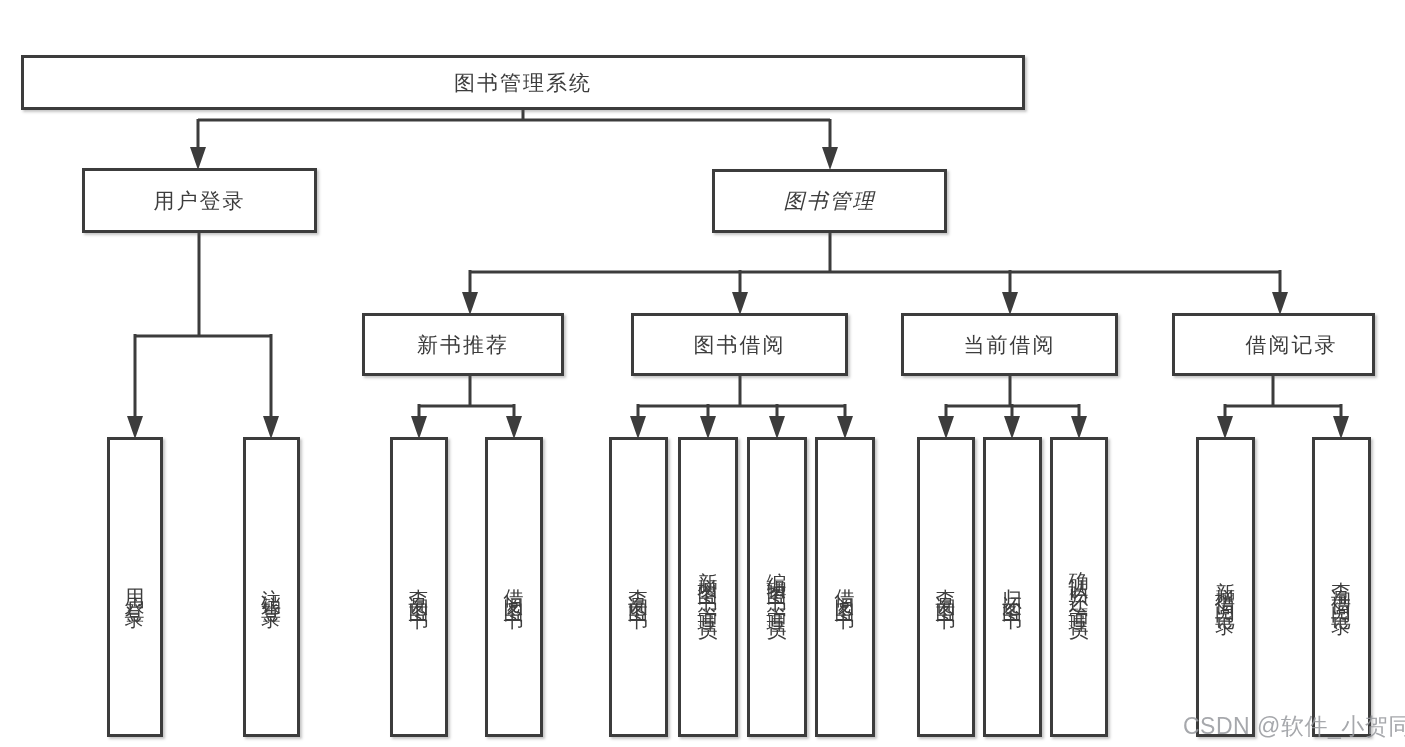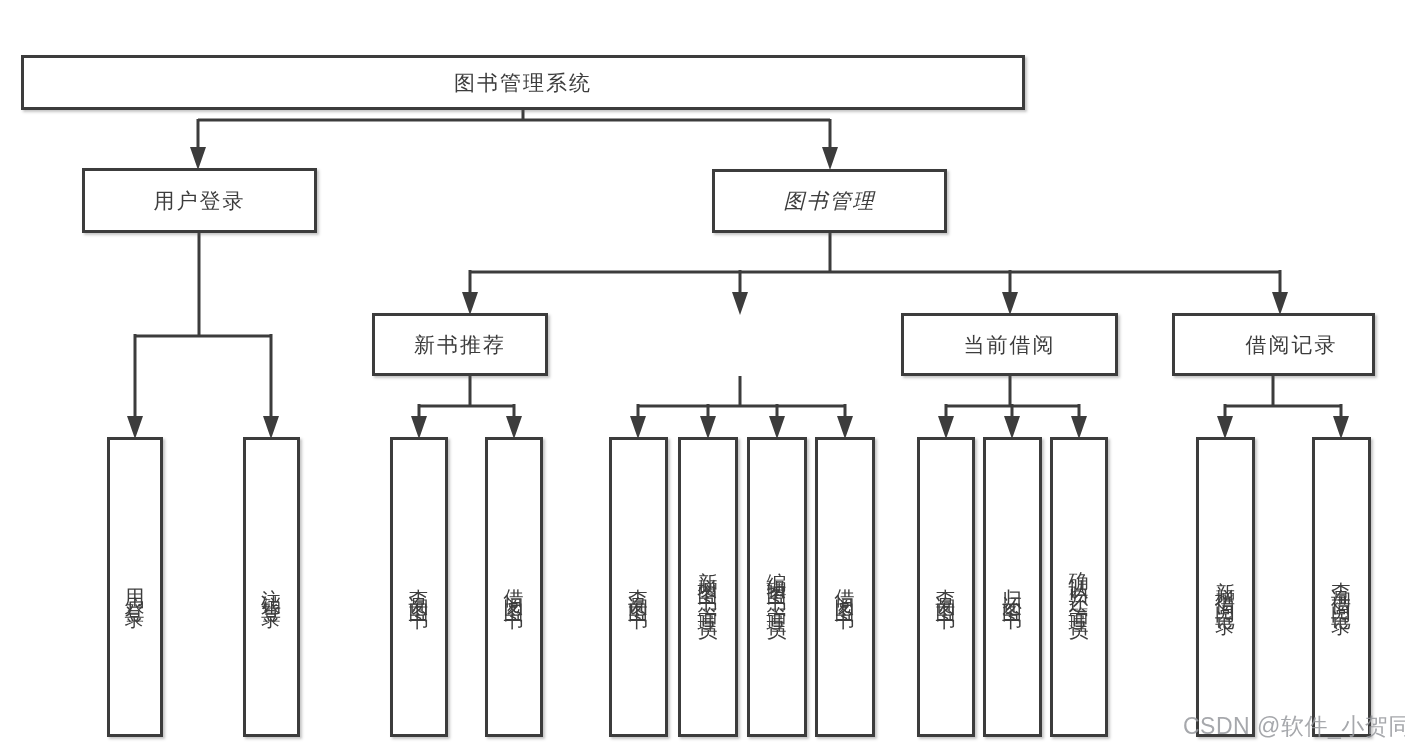--- a/index.html
+++ b/index.html
@@ -40,21 +40,21 @@
     font-size: 20px;
     letter-spacing: 7px;
     line-height: 1;
   }
   
   #n-root   { left: 21px;  top: 13px;  width: 1004px; height: 55px; margin-top: 42px; }
   
   #n-login  { left: 82px;  top: 168px; width: 235px; height: 65px; }
   #n-mgmt   { left: 712px; top: 169px; width: 235px; height: 64px; font-style: italic; }
   
-  #n-rec    { left: 372px;  top: 313px; width: 176px; height: 63px; justify-content: center; }
+  #n-rec    { left: 362px;  top: 313px; width: 202px; height: 63px; justify-content: center; }
   #n-bor    { left: 631px;  top: 313px; width: 217px; height: 63px; }
   #n-cur    { left: 901px;  top: 313px; width: 217px; height: 63px; text-align: right; }
   #n-log    { left: 1172px; top: 313px; width: 203px; height: 63px; padding-left: 36px; }
   
   .leaf { top: 437px; height: 300px; }
   #l-1  { left: 107px;  width: 56px; }
   #l-2  { left: 243px;  width: 57px; }
   #l-3  { left: 390px;  width: 58px; }
   #l-4  { left: 485px;  width: 58px; }
   #l-5  { left: 609px;  width: 59px; }
@@ -129,20 +129,23 @@
   <div class="box h" id="n-login">
     <span>用户登录</span>
   </div>
   <div class="box h" id="n-mgmt">
     <span>图书管理</span>
   </div>
 
   <div class="box h" id="n-rec">
     <span>新书推荐</span>
   </div>
+  <div class="box h" id="n-bor">
+    <span>图书借阅</span>
+  </div>
   <div class="box h" id="n-cur">
     <span>当前借阅</span>
   </div>
   <div class="box h" id="n-log">
     <span>借阅记录</span>
   </div>
 
   <div class="box v leaf" id="l-1">
     <span>用户登录</span>
   </div>

